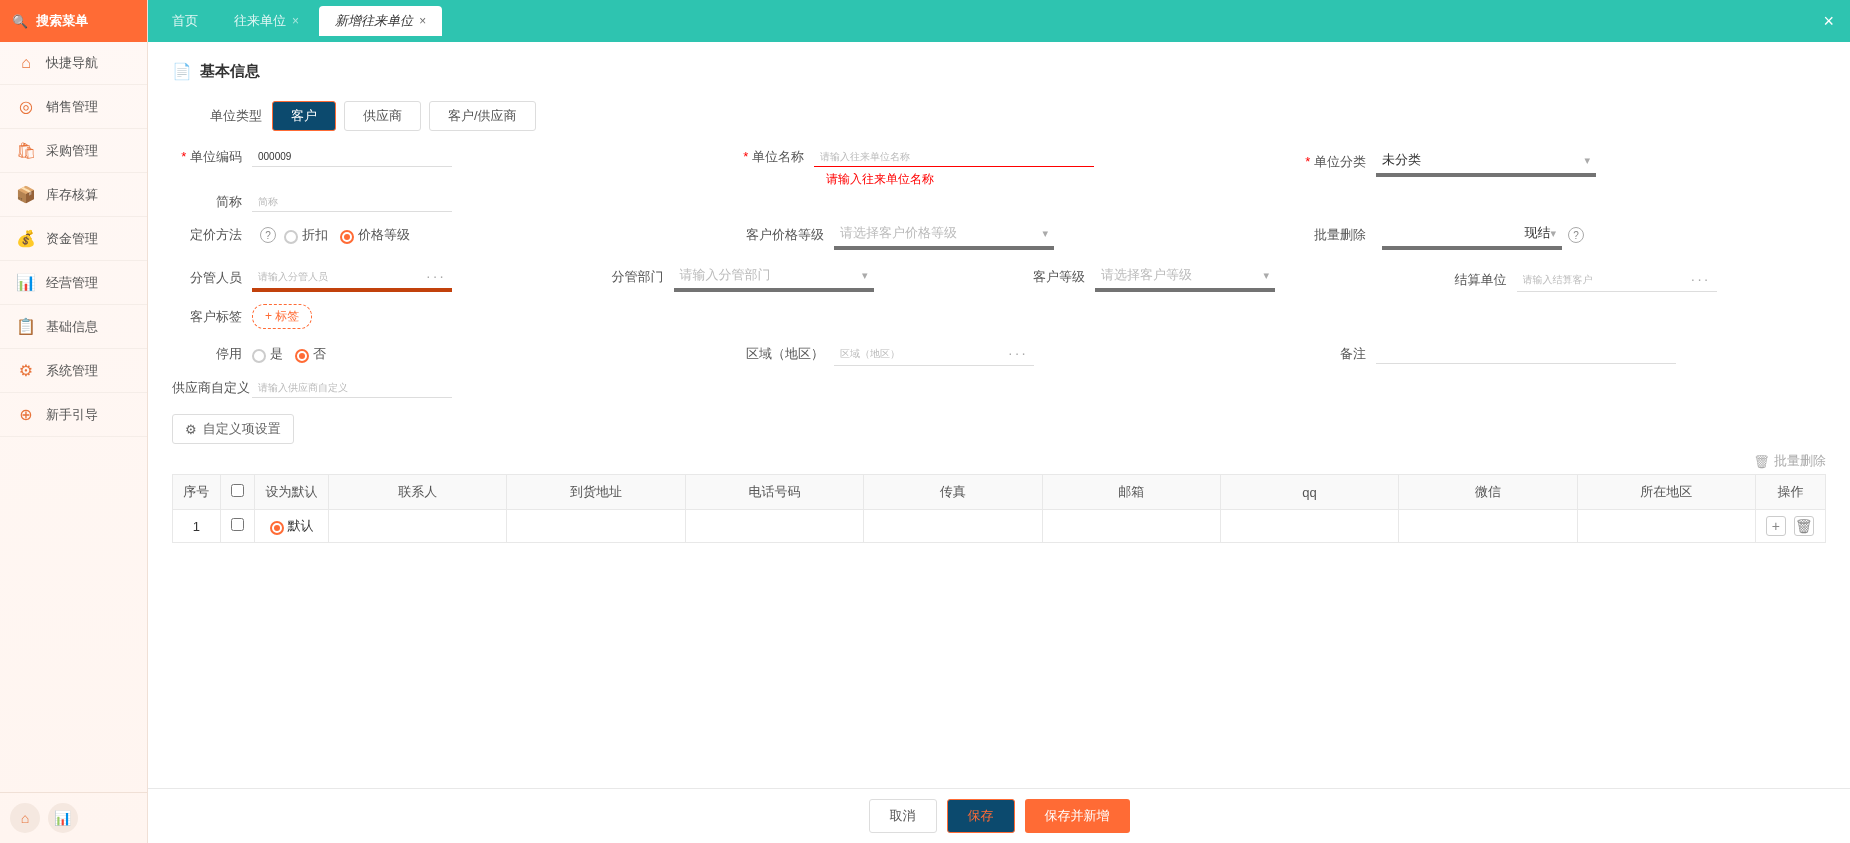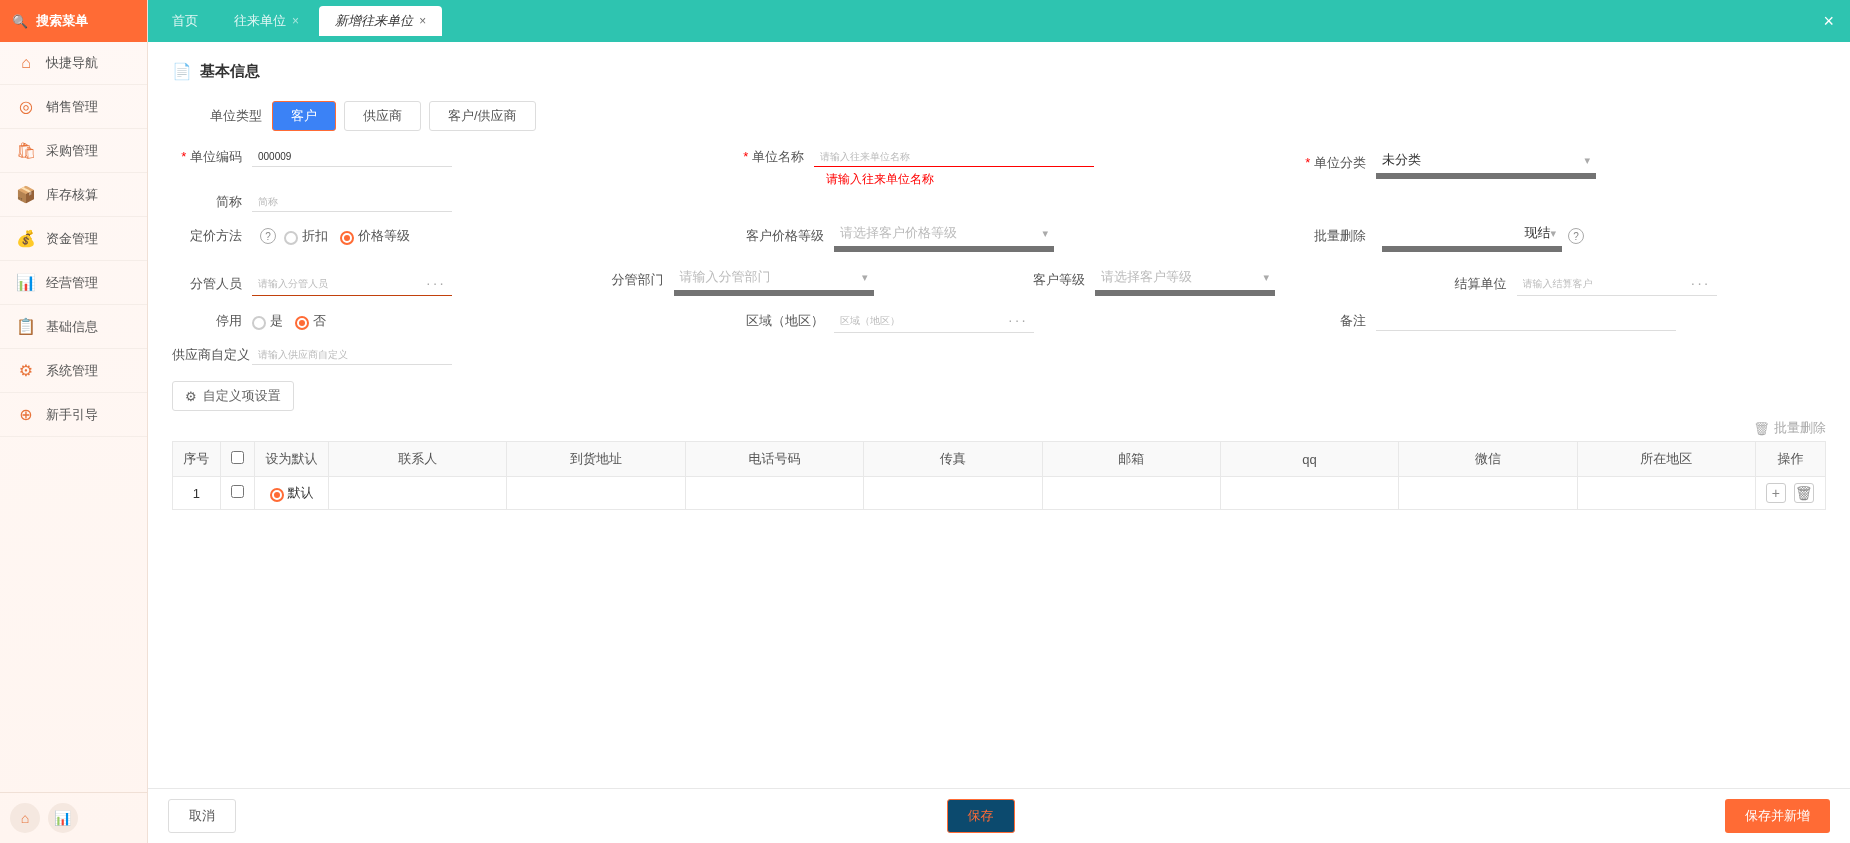--- a/index.html
+++ b/index.html
@@ -109,21 +109,21 @@
     .unit-btn {
       padding: 5px 18px;
       border: 1px solid #ddd;
       border-radius: 3px;
       cursor: pointer;
       background: white;
       color: #555;
       font-size: 13px;
     }
     .unit-btn.active {
-      background: #3b82f6;
+      background: #0c4a6e;
       border-color: #ff6b35;
       color: white;
     }
     .form-row {
       display: flex;
       align-items: flex-start;
       gap: 32px;
     }
     .form-field {
       display: flex;
@@ -160,21 +160,21 @@
       color: red;
       font-size: 12px;
       margin-top: 2px;
       margin-left: 4px;
     }
 
     .field-select {
       flex: 1;
       display: flex;
       align-items: center;
-      border-bottom: 6px solid #737373;
+      border-bottom: 4px solid #737373;
       padding: 4px 6px;
       cursor: pointer;
       min-width: 0;
       position: relative;
     }
     .field-select-text { flex: 1; color: #bbb; font-size: 13px; }
     .field-select-text.has-value { color: #333; }
     .select-arrow { color: #aaa; font-size: 11px; flex-shrink: 0; }
 
     .field-with-dots {
@@ -261,22 +261,22 @@
       justify-content: flex-end;
       margin-bottom: 4px;
       cursor: pointer;
     }
 
     
     .footer {
       padding: 10px 20px;
       border-top: 1px solid #e8e8e8;
       display: flex;
-      justify-content: space-between;
-      gap: 23px;
+      justify-content: center;
+      gap: 10px;
       background: white;
     }
     .btn-cancel {
       padding: 7px 20px;
       border: 1px solid #ddd;
       border-radius: 3px;
       cursor: pointer;
       color: #555;
       background: white;
     }
@@ -460,21 +460,21 @@
           <span class="field-select-text has-value">现结</span>
           <span class="select-arrow">▾</span>
         </div>
         <div class="help-icon">?</div>
       </div>
     </div>
 
     <div class="form-row" style="margin-bottom:12px;align-items:flex-end;">
       <div class="form-field">
         <span class="field-label label-w80">分管人员</span>
-        <div class="field-with-dots" style="flex:1;border-bottom:1px solid #c2410c;padding:4px 6px;max-width:200px;gap:36px;">
+        <div class="field-with-dots" style="flex:1;border-bottom:4px solid #c2410c;padding:4px 6px;max-width:200px;gap:36px;">
           <input class="field-input" type="text" placeholder="请输入分管人员" style="border: none; padding: 0px; flex: 1 1 0%;">
           <span class="dots-btn">···</span>
         </div>
       </div>
       <div class="form-field">
         <span class="field-label label-w80">分管部门</span>
         <div class="field-select" style="max-width:200px;gap:47px;">
           <span class="field-select-text">请输入分管部门</span>
           <span class="select-arrow">▾</span>
         </div>
@@ -488,20 +488,26 @@
       </div>
       <div class="form-field">
         <span class="field-label label-w80">结算单位</span>
         <div class="field-with-dots" style="flex:1;border-bottom:1px solid #ddd;padding:4px 6px;max-width:200px;">
           <input class="field-input" type="text" placeholder="请输入结算客户" style="border: none; padding: 0px; flex: 1 1 0%;">
           <span class="dots-btn">···</span>
         </div>
       </div>
     </div>
 
+    <div class="form-row" style="margin-bottom:12px;align-items:center;">
+      <div class="form-field">
+        <span class="field-label label-w80">客户标签</span>
+        <button class="tag-btn">+ 标签</button>
+      </div>
+    </div>
 
     <div class="form-row" style="margin-bottom:12px;align-items:center;">
       <div class="form-field">
         <span class="field-label label-w80">停用</span>
         <div class="radio-group">
           <div class="radio-item">
             <div class="radio-circle"></div>
             <span class="radio-label">是</span>
           </div>
           <div class="radio-item">

